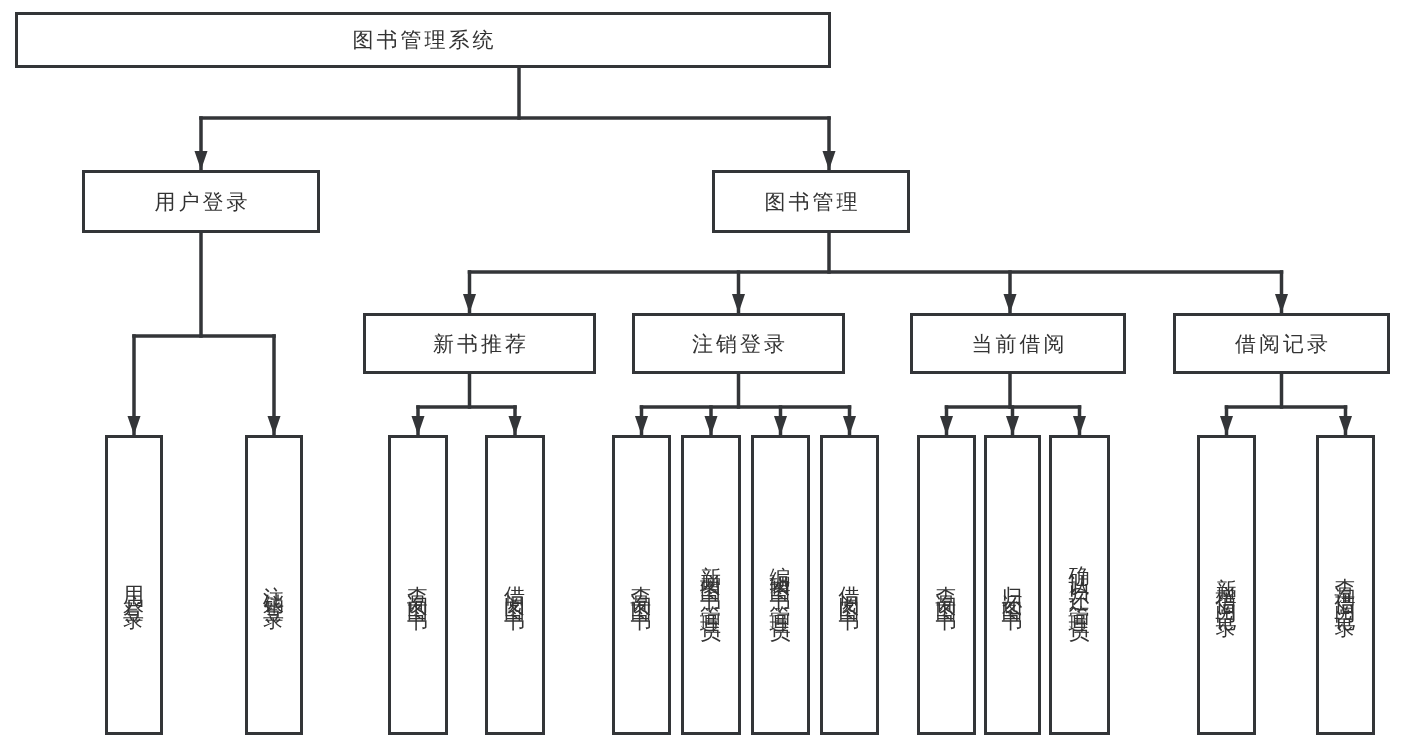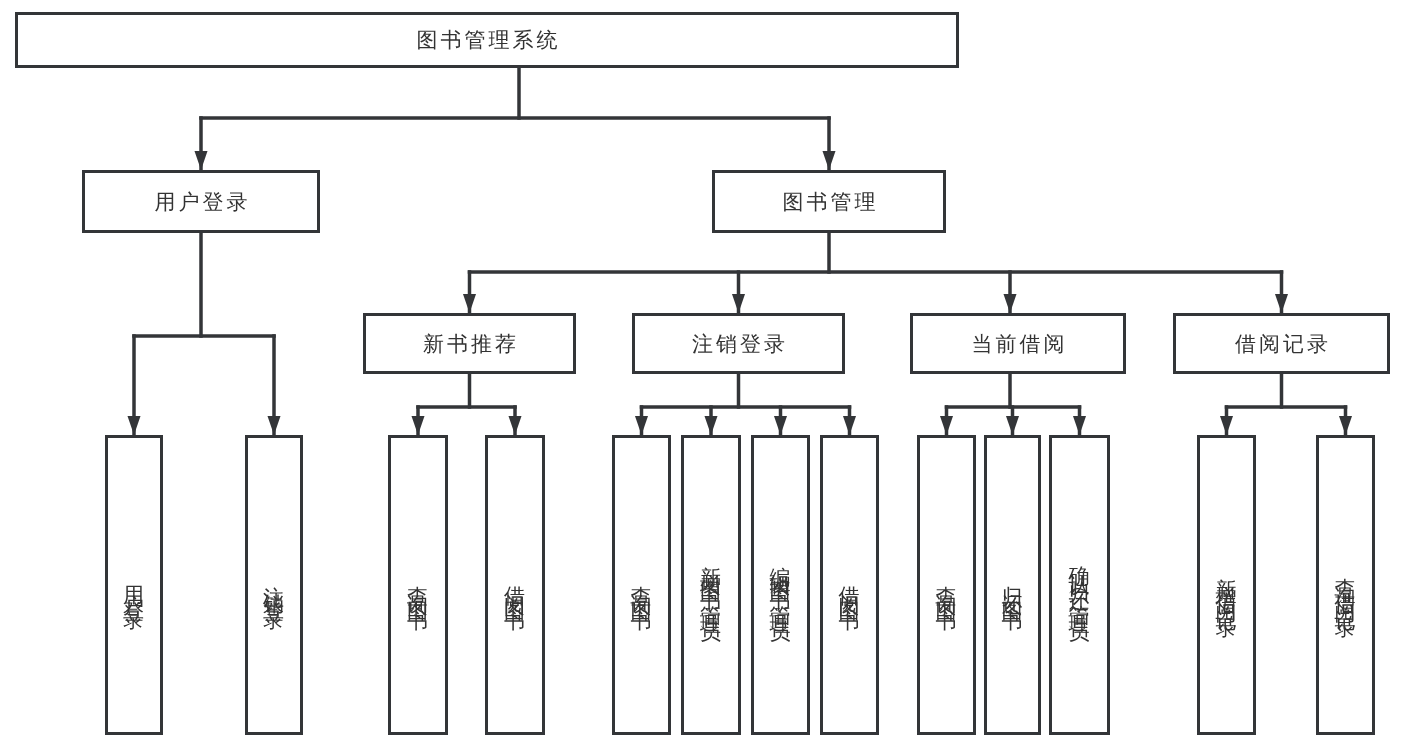--- a/index.html
+++ b/index.html
@@ -115,32 +115,32 @@
 
       <g>
         <line x1="1281.5" y1="374" x2="1281.5" y2="407"></line>
         <line x1="1226.5" y1="407" x2="1345.5" y2="407"></line>
         <line x1="1226.5" y1="407" x2="1226.5" y2="435" marker-end="url(#arw)"></line>
         <line x1="1345.5" y1="407" x2="1345.5" y2="435" marker-end="url(#arw)"></line>
       </g>
     </g>
   </svg>
 
-  <div class="node h" style="left:15px; top:12px; width:944px; height:56px;">
+  <div class="node h" style="left:15px; top:12px; width:816px; height:56px;">
     <span class="lbl">图书管理系统</span>
   </div>
 
   <div class="node h" style="left:82px; top:170px; width:238px; height:63px;">
     <span class="lbl">用户登录</span>
   </div>
-  <div class="node h" style="left:712px; top:170px; width:234px; height:63px;">
+  <div class="node h" style="left:712px; top:170px; width:198px; height:63px;">
     <span class="lbl">图书管理</span>
   </div>
 
-  <div class="node h" style="left:363px; top:313px; width:213px; height:61px;">
+  <div class="node h" style="left:363px; top:313px; width:233px; height:61px;">
     <span class="lbl">新书推荐</span>
   </div>
   <div class="node h" style="left:632px; top:313px; width:213px; height:61px;">
     <span class="lbl">注销登录</span>
   </div>
   <div class="node h" style="left:910px; top:313px; width:216px; height:61px;">
     <span class="lbl">当前借阅</span>
   </div>
   <div class="node h" style="left:1173px; top:313px; width:217px; height:61px;">
     <span class="lbl">借阅记录</span>

